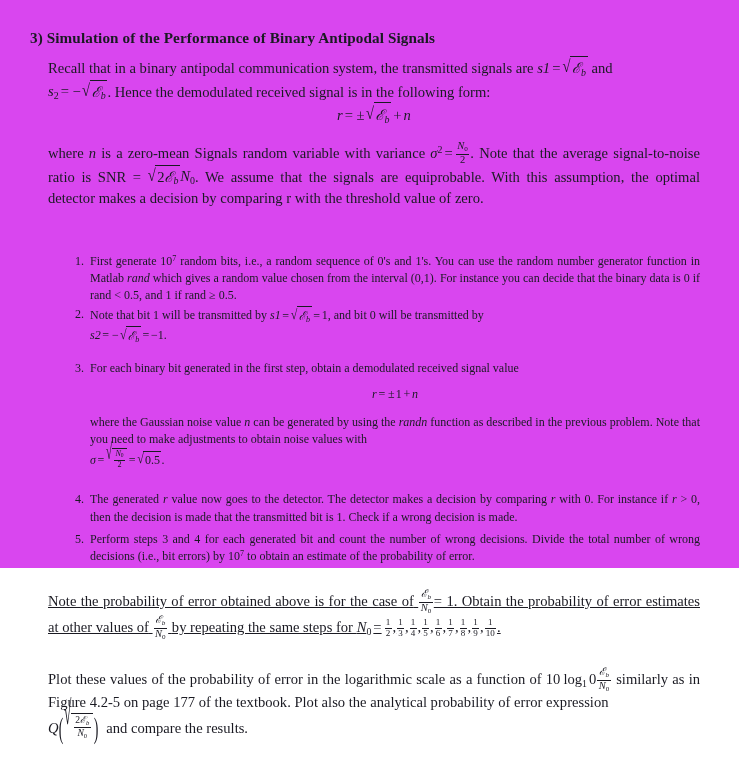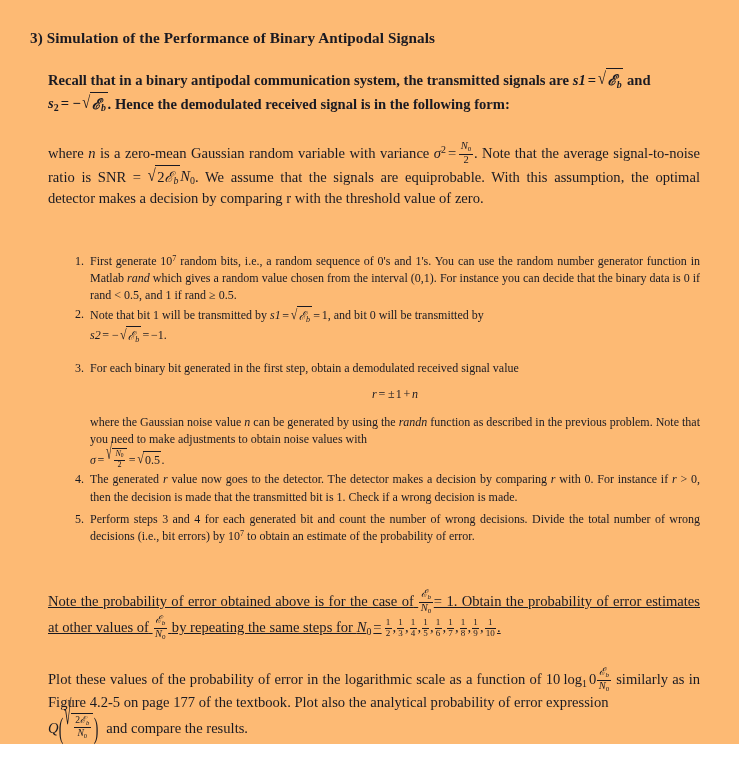--- a/index.html
+++ b/index.html
@@ -10,22 +10,22 @@
   body {
     width: 739px;
     height: 759px;
     font-family: "Liberation Serif", "DejaVu Serif", serif;
     color: #1a1a22;
     overflow: hidden;
   }
   .page {
     position: relative;
     width: 739px;
-    height: 744px;
-    background: #fdba74;
+    height: 568px;
+    background: #d946ef;
   }
   .heading {
     position: absolute;
     left: 30px;
     top: 29px;
     font-size: 15.2px;
     font-weight: bold;
     letter-spacing: 0.1px;
     white-space: nowrap;
   }
@@ -163,36 +163,39 @@
   }
   .nojust { text-align: left !important; }
 </style>
 </head>
 <body>
 
 <div class="page">
 
   <div class="heading">3) Simulation of the Performance of Binary Antipodal Signals</div>
 
-  <div class="body-block" style="top:68px;font-weight:bold;">
+  <div class="body-block" style="top:56px;">
     <p class="para">
       <span>Recall that in a binary antipodal communication system, the transmitted signals are</span>
       <span class="m"><span class="m">s1</span></span><span class="op">=</span><span class="sqrt"><span class="radix">√</span><span class="rad-body"><span class="eb">ℰ</span><span class="sub">b</span></span></span>
       <span>and</span>
       <br>
       <span class="m"><span>s</span><span class="subn">2</span></span><span class="op">=</span><span class="opt">−</span><span class="sqrt"><span class="radix">√</span><span class="rad-body"><span class="eb">ℰ</span><span class="sub">b</span></span></span><span>. Hence the demodulated received signal is in the following form:</span>
     </p>
   </div>
 
+  <div class="body-block display-eq" style="top:102px;">
+    <span class="m">r</span><span class="op">=</span><span class="opt">±</span><span class="sqrt"><span class="radix">√</span><span class="rad-body"><span class="eb">ℰ</span><span class="sub">b</span></span></span><span class="op">+</span><span class="m">n</span>
+  </div>
 
   <div class="body-block" style="top:140px;">
     <p class="para">
       <span>where</span>
       <span class="m">n</span>
-      <span>is a zero-mean Gaussian random variable with variance</span>
+      <span>is a zero-mean Signals random variable with variance</span>
       <span class="m"><span class="m">σ</span><span class="sup">2</span></span><span class="op">=</span><span class="frac"><span class="num"><span class="m">N</span><span class="subn">0</span></span><span class="den mu">2</span></span><span>. Note that the average signal-to-noise ratio is SNR =</span>
       <span class="sqrt"><span class="radix">√</span><span class="rad-body"><span class="mu">2</span><span class="eb">ℰ</span><span class="sub">b</span></span></span><span class="m"><span>N</span><span class="subn">0</span></span><span>. We assume that the signals are equiprobable. With this assumption, the optimal detector makes a decision by comparing r with the threshold value of zero.</span>
     </p>
   </div>
 
 
   <div class="body-block" style="top:253px;">
     <ol class="steps">
 
       <li>
@@ -217,21 +220,21 @@
         </div>
         <span>where the Gaussian noise value</span>
         <span class="m">n</span>
         <span>can be generated by using the</span>
         <span class="m">randn</span>
         <span>function as described in the previous problem. Note that you need to make adjustments to obtain noise values with</span>
         <br>
         <span class="m">σ</span><span class="op">=</span><span class="sqrt tall"><span class="radix">√</span><span class="rad-body"><span class="frac" style="font-size:0.68em; top:0.02em; vertical-align:-0.3em;"><span class="num"><span class="m">N</span><span class="subn">0</span></span><span class="den mu">2</span></span></span></span><span class="op">=</span><span class="sqrt"><span class="radix">√</span><span class="rad-body mu">0.5</span></span><span class="mu">.</span>
       </li>
 
-      <li style="margin-top:2px;">
+      <li style="margin-top:22px;">
         <span>The generated</span>
         <span class="m">r</span>
         <span>value now goes to the detector. The detector makes a decision by comparing</span>
         <span class="m">r</span>
         <span>with 0. For instance if</span>
         <span class="m">r</span>
         <span>&gt; 0, then the decision is made that the transmitted bit is 1. Check if a wrong decision is made.</span>
       </li>
 
       <li style="margin-top:5px;">

